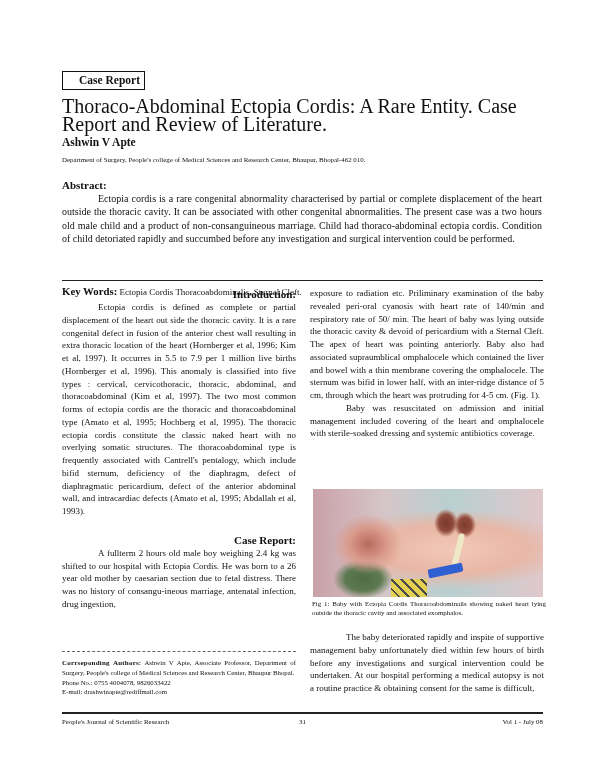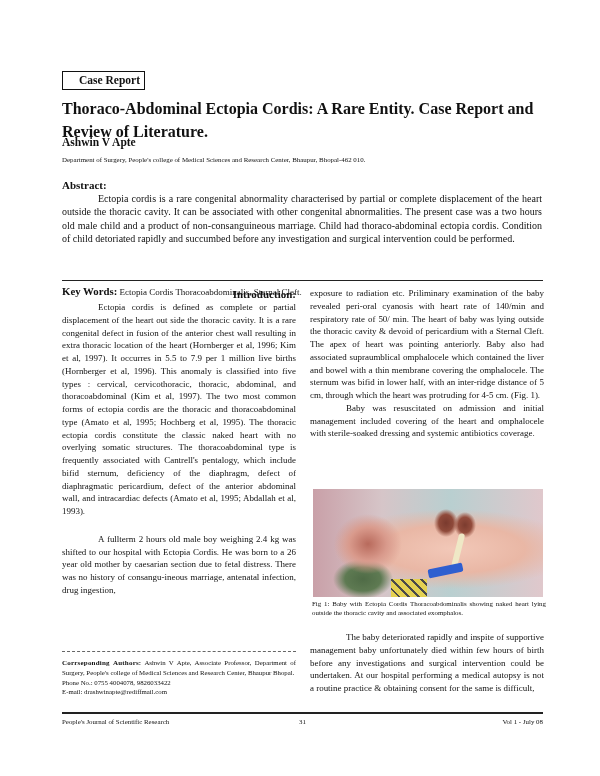--- a/index.html
+++ b/index.html
@@ -7,21 +7,21 @@
     body { font-family: "Liberation Serif", "DejaVu Serif", serif; color: #111; position: relative; }
     .page { position: absolute; left: 0; top: 0; width: 600px; height: 776px; }
 
     .tag-box {
       position: absolute; left: 62px; top: 71px;
       border: 1.5px solid #111; padding: 2px 4px 2px 16px;
       font-weight: bold; font-size: 11.5px; line-height: 13px;
     }
     .title {
       position: absolute; left: 62px; top: 97px; width: 490px;
-      font-weight: bold; font-size: 16px; line-height: 23px;
+      font-weight: normal; font-size: 20px; line-height: 18px;
     }
     .author {
       position: absolute; left: 62px; top: 136px;
       font-weight: bold; font-size: 11.5px;
     }
     .affiliation {
       position: absolute; left: 62px; top: 156px;
       font-size: 6.9px; white-space: nowrap;
     }
     .abstract-heading {
@@ -113,20 +113,21 @@
   <div class="keywords">
     <b>Key Words:</b>
     <span>Ectopia Cordis Thoracoabdominalis, Sternal Cleft.</span>
   </div>
   <div class="rule-top"></div>
 
   <div class="col col-left">
     <div class="section-heading">Introduction:</div>
     <p class="para">Ectopia cordis is defined as complete or partial displacement of the heart out side the thoracic cavity. It is a rare congenital defect in fusion of the anterior chest wall resulting in extra thoracic location of the heart (Hornberger et al, 1996; Kim et al, 1997). It occurres in 5.5 to 7.9 per 1 million live births (Hornberger et al, 1996). This anomaly is classified into five types : cervical, cervicothoracic, thoracic, abdominal, and thoracoabdominal (Kim et al, 1997). The two most common forms of ectopia cordis are the thoracic and thoracoabdominal type (Amato et al, 1995; Hochberg et al, 1995). The thoracic ectopia cordis constitute the classic naked heart with no overlying somatic structures. The thoracoabdominal type is frequently associated with Cantrell's pentalogy, which include bifid sternum, deficiency of the diaphragm, defect of diaphragmatic pericardium, defect of the anterior abdominal wall, and intracardiac defects (Amato et al, 1995; Abdallah et al, 1993).</p>
     <div class="gap"></div>
+    <div class="section-heading">Case Report:</div>
     <p class="para">A fullterm 2 hours old male boy weighing 2.4 kg was shifted to our hospital with Ectopia Cordis. He was born to a 26 year old mother by caesarian section due to fetal distress. There was no history of consangu-ineous marriage, antenatal infection, drug ingestion,</p>
   </div>
 
   <div class="fn-dash"></div>
   <div class="footnote">
     <b>Corrseponding Authors:</b>
     <span>Ashwin V Apte, Associate Professor, Department of Surgery, People's college of Medical Sciences and Research Center, Bhaupur Bhopal.</span>
     <div>Phone No.: 0755 4004078, 9826033422</div>
     <div>E-mail: drashwinapte@rediffmail.com</div>
   </div>

